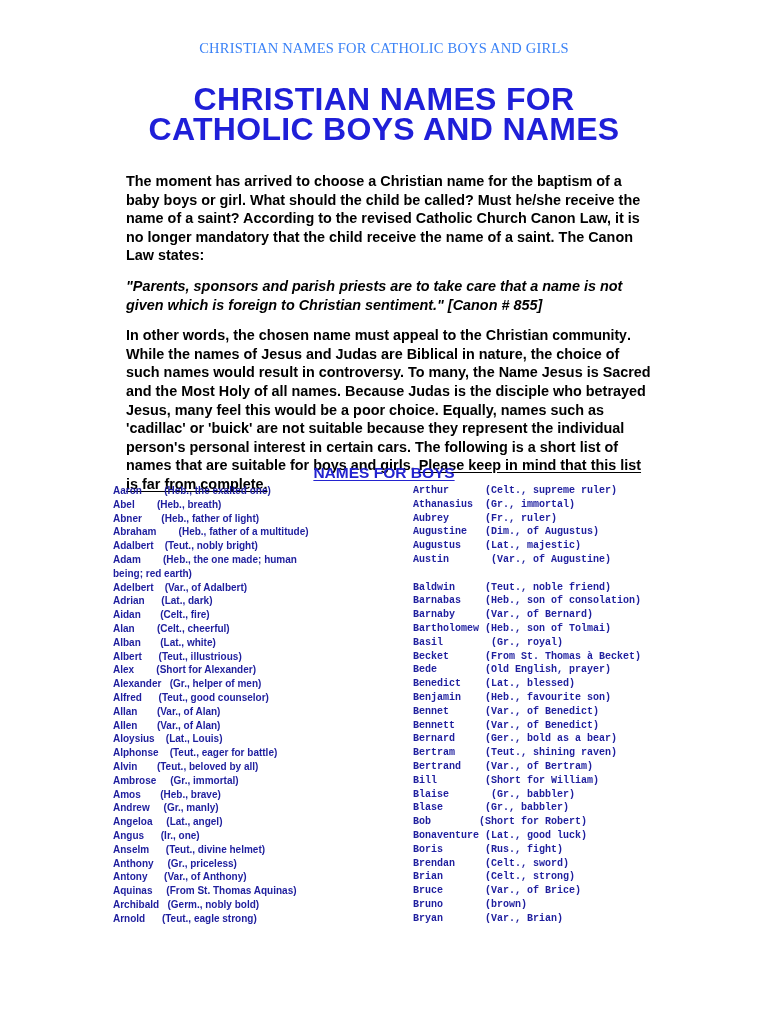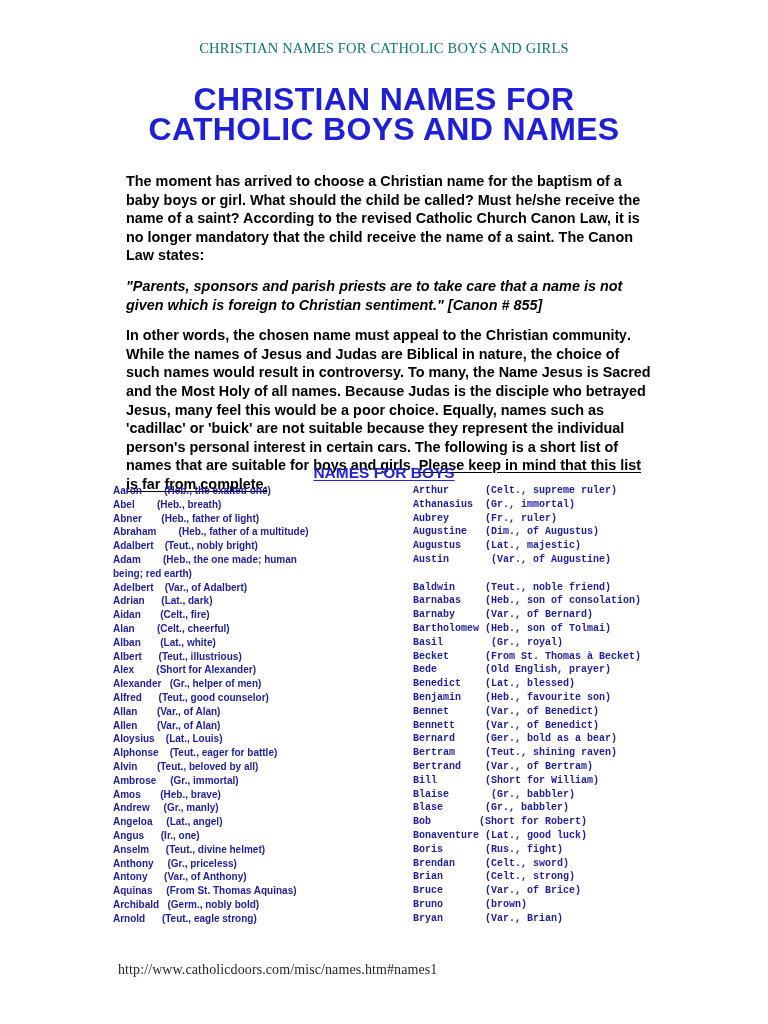--- a/index.html
+++ b/index.html
@@ -24,21 +24,21 @@
   
   .running-header {
     position: absolute;
     top: 40px;
     left: 0;
     width: 768px;
     text-align: center;
     font-family: "Liberation Serif", serif;
     font-size: 14.5px;
     letter-spacing: 0.2px;
-    color: #0f766e;
+    color: #3b82f6;
     white-space: nowrap;
   }
 
   
   .doc-title {
     position: absolute;
     top: 84px;
     left: 0;
     width: 768px;
     text-align: center;
@@ -149,15 +149,14 @@
 
   <div class="section-heading" style="color: rgb(35, 35, 207);">
     <span>NAMES FOR BOYS</span>
   </div>
 
   <div class="columns">
     <div class="col col-left" id="col-left" style="color: rgb(30, 30, 158);"><div class="entry"><span class="nm">Aaron</span><span class="mn">        (Heb., the exalted one)</span></div><div class="entry"><span class="nm">Abel</span><span class="mn">        (Heb., breath)</span></div><div class="entry"><span class="nm">Abner</span><span class="mn">       (Heb., father of light)</span></div><div class="entry"><span class="nm">Abraham</span><span class="mn">        (Heb., father of a multitude)</span></div><div class="entry"><span class="nm">Adalbert</span><span class="mn">    (Teut., nobly bright)</span></div><div class="entry"><span class="nm">Adam</span><span class="mn">        (Heb., the one made; human</span></div><div class="entry"><span class="nm">being; red earth)</span></div><div class="entry"><span class="nm">Adelbert</span><span class="mn">    (Var., of Adalbert)</span></div><div class="entry"><span class="nm">Adrian</span><span class="mn">      (Lat., dark)</span></div><div class="entry"><span class="nm">Aidan</span><span class="mn">       (Celt., fire)</span></div><div class="entry"><span class="nm">Alan</span><span class="mn">        (Celt., cheerful)</span></div><div class="entry"><span class="nm">Alban</span><span class="mn">       (Lat., white)</span></div><div class="entry"><span class="nm">Albert</span><span class="mn">      (Teut., illustrious)</span></div><div class="entry"><span class="nm">Alex</span><span class="mn">        (Short for Alexander)</span></div><div class="entry"><span class="nm">Alexander</span><span class="mn">   (Gr., helper of men)</span></div><div class="entry"><span class="nm">Alfred</span><span class="mn">      (Teut., good counselor)</span></div><div class="entry"><span class="nm">Allan</span><span class="mn">       (Var., of Alan)</span></div><div class="entry"><span class="nm">Allen</span><span class="mn">       (Var., of Alan)</span></div><div class="entry"><span class="nm">Aloysius</span><span class="mn">    (Lat., Louis)</span></div><div class="entry"><span class="nm">Alphonse</span><span class="mn">    (Teut., eager for battle)</span></div><div class="entry"><span class="nm">Alvin</span><span class="mn">       (Teut., beloved by all)</span></div><div class="entry"><span class="nm">Ambrose</span><span class="mn">     (Gr., immortal)</span></div><div class="entry"><span class="nm">Amos</span><span class="mn">       (Heb., brave)</span></div><div class="entry"><span class="nm">Andrew</span><span class="mn">     (Gr., manly)</span></div><div class="entry"><span class="nm">Angeloa</span><span class="mn">     (Lat., angel)</span></div><div class="entry"><span class="nm">Angus</span><span class="mn">      (Ir., one)</span></div><div class="entry"><span class="nm">Anselm</span><span class="mn">      (Teut., divine helmet)</span></div><div class="entry"><span class="nm">Anthony</span><span class="mn">     (Gr., priceless)</span></div><div class="entry"><span class="nm">Antony</span><span class="mn">      (Var., of Anthony)</span></div><div class="entry"><span class="nm">Aquinas</span><span class="mn">     (From St. Thomas Aquinas)</span></div><div class="entry"><span class="nm">Archibald</span><span class="mn">   (Germ., nobly bold)</span></div><div class="entry"><span class="nm">Arnold</span><span class="mn">      (Teut., eagle strong)</span></div></div>
     <div class="col col-right" id="col-right" style="color: rgb(30, 30, 158);"><div class="entry"><span class="nm">Arthur</span><span class="mn">      (Celt., supreme ruler)</span></div><div class="entry"><span class="nm">Athanasius</span><span class="mn">  (Gr., immortal)</span></div><div class="entry"><span class="nm">Aubrey</span><span class="mn">      (Fr., ruler)</span></div><div class="entry"><span class="nm">Augustine</span><span class="mn">   (Dim., of Augustus)</span></div><div class="entry"><span class="nm">Augustus</span><span class="mn">    (Lat., majestic)</span></div><div class="entry"><span class="nm">Austin</span><span class="mn">       (Var., of Augustine)</span></div><div class="entry blank">&nbsp;</div><div class="entry"><span class="nm">Baldwin</span><span class="mn">     (Teut., noble friend)</span></div><div class="entry"><span class="nm">Barnabas</span><span class="mn">    (Heb., son of consolation)</span></div><div class="entry"><span class="nm">Barnaby</span><span class="mn">     (Var., of Bernard)</span></div><div class="entry"><span class="nm">Bartholomew</span><span class="mn"> (Heb., son of Tolmai)</span></div><div class="entry"><span class="nm">Basil</span><span class="mn">        (Gr., royal)</span></div><div class="entry"><span class="nm">Becket</span><span class="mn">      (From St. Thomas à Becket)</span></div><div class="entry"><span class="nm">Bede</span><span class="mn">        (Old English, prayer)</span></div><div class="entry"><span class="nm">Benedict</span><span class="mn">    (Lat., blessed)</span></div><div class="entry"><span class="nm">Benjamin</span><span class="mn">    (Heb., favourite son)</span></div><div class="entry"><span class="nm">Bennet</span><span class="mn">      (Var., of Benedict)</span></div><div class="entry"><span class="nm">Bennett</span><span class="mn">     (Var., of Benedict)</span></div><div class="entry"><span class="nm">Bernard</span><span class="mn">     (Ger., bold as a bear)</span></div><div class="entry"><span class="nm">Bertram</span><span class="mn">     (Teut., shining raven)</span></div><div class="entry"><span class="nm">Bertrand</span><span class="mn">    (Var., of Bertram)</span></div><div class="entry"><span class="nm">Bill</span><span class="mn">        (Short for William)</span></div><div class="entry"><span class="nm">Blaise</span><span class="mn">       (Gr., babbler)</span></div><div class="entry"><span class="nm">Blase</span><span class="mn">       (Gr., babbler)</span></div><div class="entry"><span class="nm">Bob</span><span class="mn">        (Short for Robert)</span></div><div class="entry"><span class="nm">Bonaventure</span><span class="mn"> (Lat., good luck)</span></div><div class="entry"><span class="nm">Boris</span><span class="mn">       (Rus., fight)</span></div><div class="entry"><span class="nm">Brendan</span><span class="mn">     (Celt., sword)</span></div><div class="entry"><span class="nm">Brian</span><span class="mn">       (Celt., strong)</span></div><div class="entry"><span class="nm">Bruce</span><span class="mn">       (Var., of Brice)</span></div><div class="entry"><span class="nm">Bruno</span><span class="mn">       (brown)</span></div><div class="entry"><span class="nm">Bryan</span><span class="mn">       (Var., Brian)</span></div></div>
   </div>
 
-  <div class="footer-url">http://www.catholicdoors.com/misc/names.htm#names1</div>
 
 </div>
 
 </body></html>

